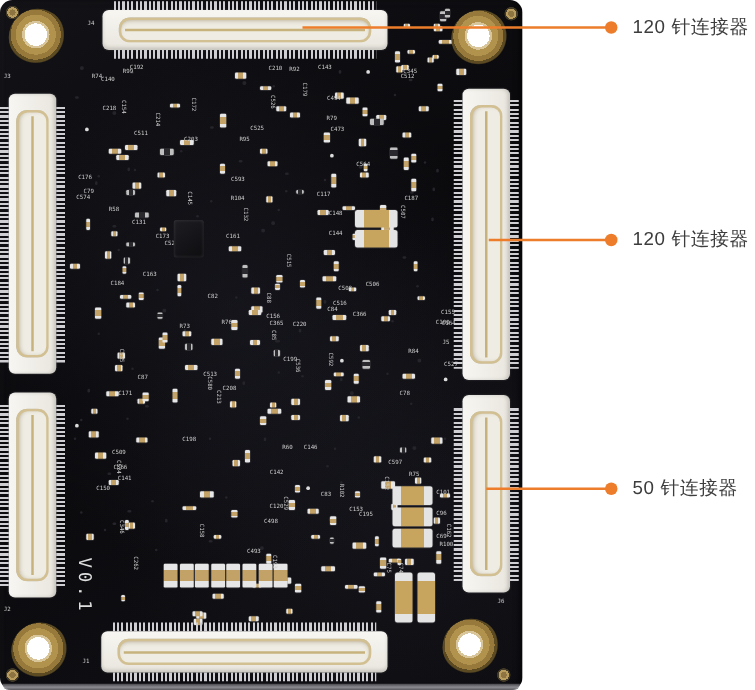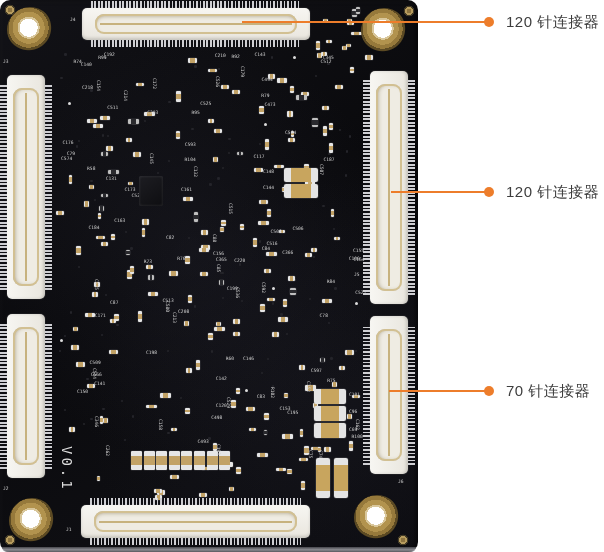--- a/index.html
+++ b/index.html
@@ -559,16 +559,16 @@
     <div class="ann-line l1"></div>
     <div class="ann-dot d1"></div>
     <div class="ann-label t1" style="color: rgb(61, 61, 61);">120 针连接器</div>
 
     <div class="ann-line l2"></div>
     <div class="ann-dot d2"></div>
     <div class="ann-label t2" style="color: rgb(61, 61, 61);">120 针连接器</div>
 
     <div class="ann-line l3"></div>
     <div class="ann-dot d3"></div>
-    <div class="ann-label t3" style="color: rgb(61, 61, 61);">70 针连接器</div>
+    <div class="ann-label t3" style="color: rgb(61, 61, 61);">50 针连接器</div>
   </div>
 
 </div>
 
 </body></html>

